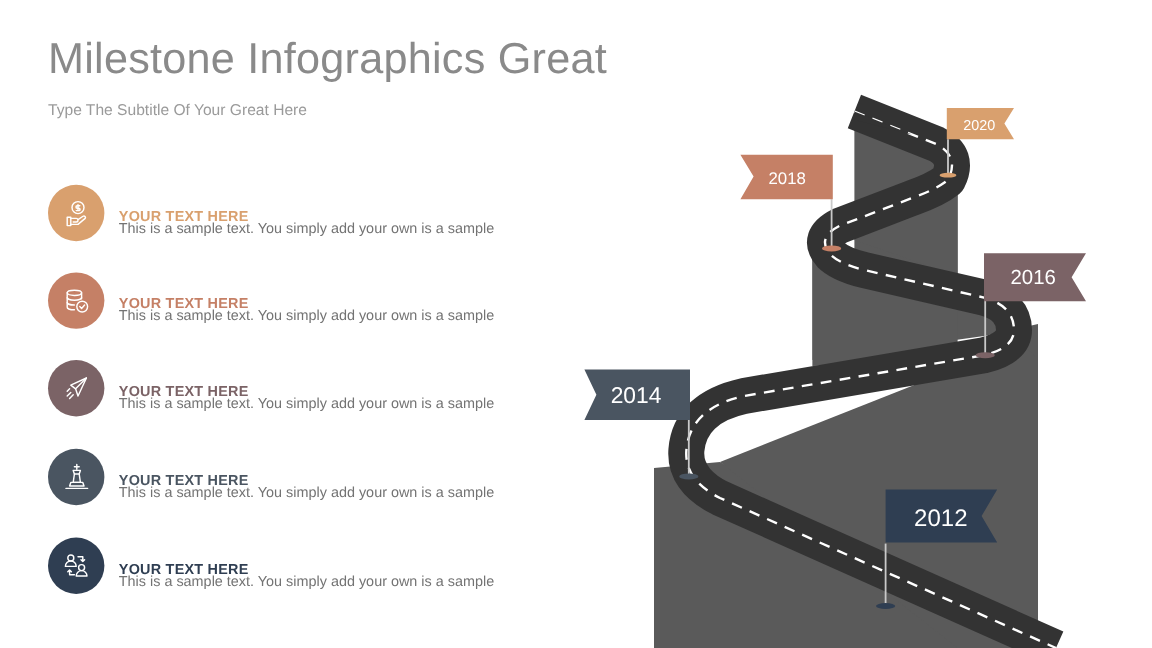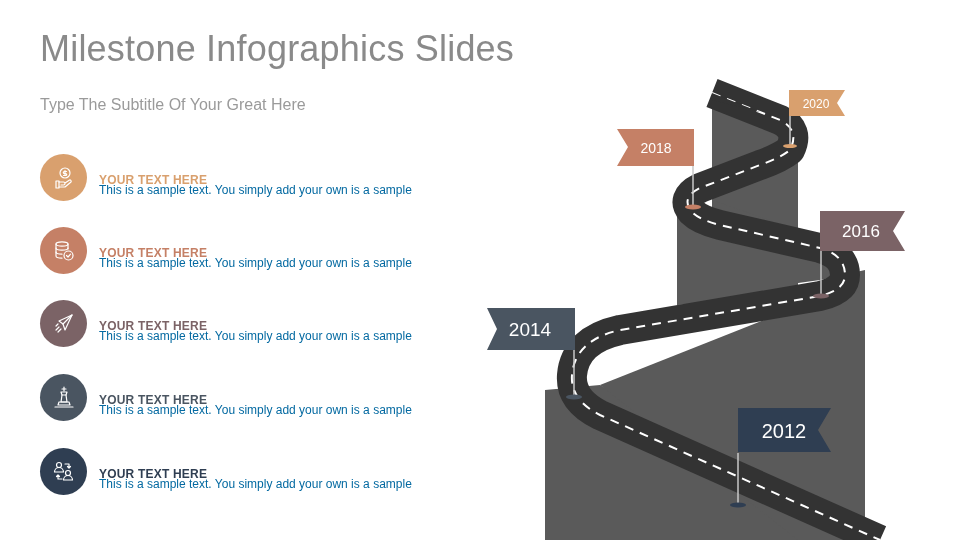--- a/index.html
+++ b/index.html
@@ -1,30 +1,30 @@
 <!DOCTYPE html>
 <html><head>
 <meta charset="utf-8">
 <style>
   html, body { margin: 0; padding: 0; }
   body { width: 960px; height: 540px; background: #ffffff; position: relative; overflow: hidden; font-family: "Liberation Sans", sans-serif; }
   .title { position: absolute; left: 40px; top: 28px; font-size: 36px; color: #8a8a8a; font-weight: normal; letter-spacing: 0.2px; margin: 0; }
-  .subtitle { position: absolute; left: 40px; top: 96px; font-size: 16px; color: #9a9a9a; margin: 0; }
+  .subtitle { position: absolute; left: 40px; top: 84px; font-size: 13px; color: #9a9a9a; margin: 0; }
   .item { position: absolute; left: 40px; width: 400px; height: 48px; }
   .item .circle { position: absolute; left: 0; top: 0; width: 47px; height: 47px; border-radius: 50%; display: flex; align-items: center; justify-content: center; }
   .item .circle svg { width: 26px; height: 26px; }
   .item .head { position: absolute; left: 59px; top: 7px; font-size: 12px; font-weight: bold; letter-spacing: 0.2px; margin-top: 12px; }
-  .item .desc { position: absolute; left: 59px; top: 29px; font-size: 12px; color: #0369a1; white-space: nowrap; }
+  .item .desc { position: absolute; left: 59px; top: 29px; font-size: 12px; color: #737373; white-space: nowrap; }
   .road { position: absolute; left: 0; top: 0; width: 960px; height: 540px; }
   .flag-label { font-family: "Liberation Sans", sans-serif; fill: #ffffff; }
 </style>
 </head>
 <body>
 
-<h1 class="title">Milestone Infographics Slides</h1>
+<h1 class="title">Milestone Infographics Great</h1>
 <p class="subtitle">Type The Subtitle Of Your Great Here</p>
 
 <div class="item" style="top:154px;">
   <div class="circle" style="background:#D9A06E;">
     <svg viewBox="0 0 26 26" fill="none" stroke="#fff" stroke-width="1.2" stroke-linecap="round" stroke-linejoin="round">
       <circle cx="14" cy="8" r="5"></circle>
       <path d="M14 5.5v5M15.5 6.5h-2.2a1 1 0 0 0 0 2h1.4a1 1 0 0 1 0 2H12.5"></path>
       <path d="M5 16h3v7H5z"></path>
       <path d="M8 17h4.5a1.5 1.5 0 0 1 0 3H10M8 22h6l6-5a1.3 1.3 0 0 0-1.8-1.8L14 18"></path>
     </svg>

